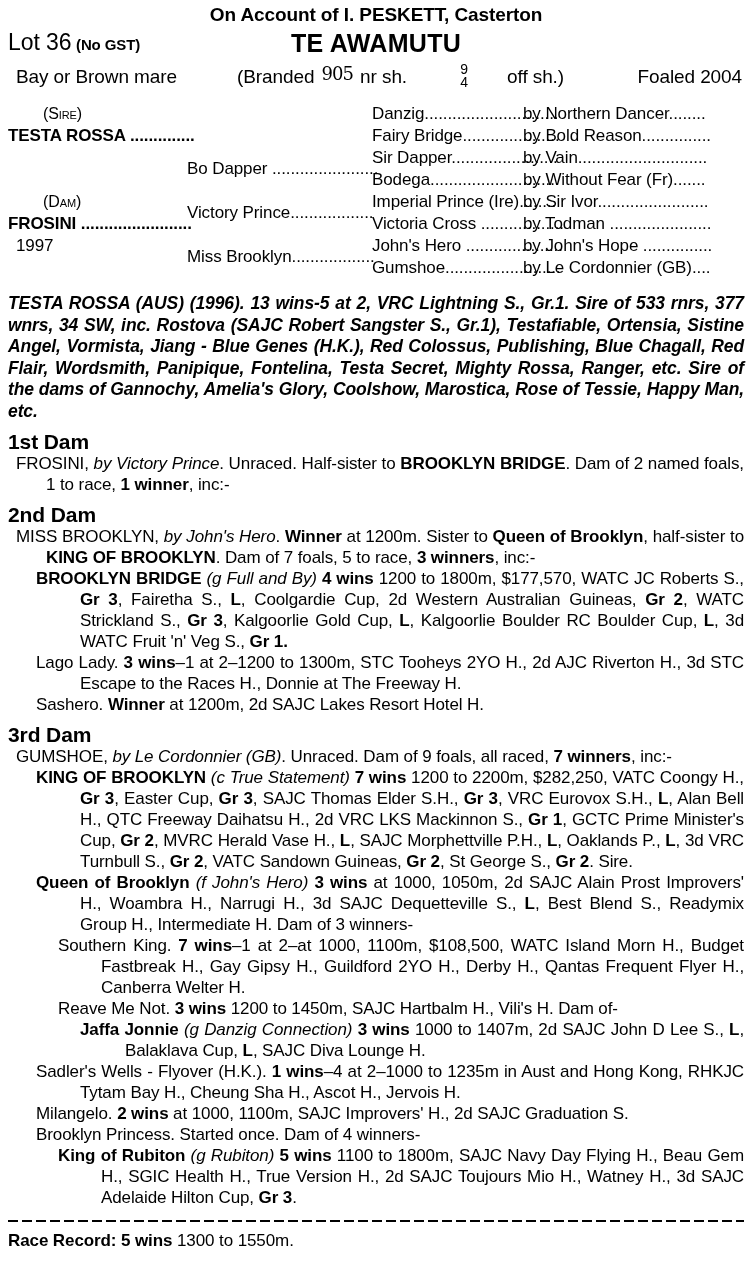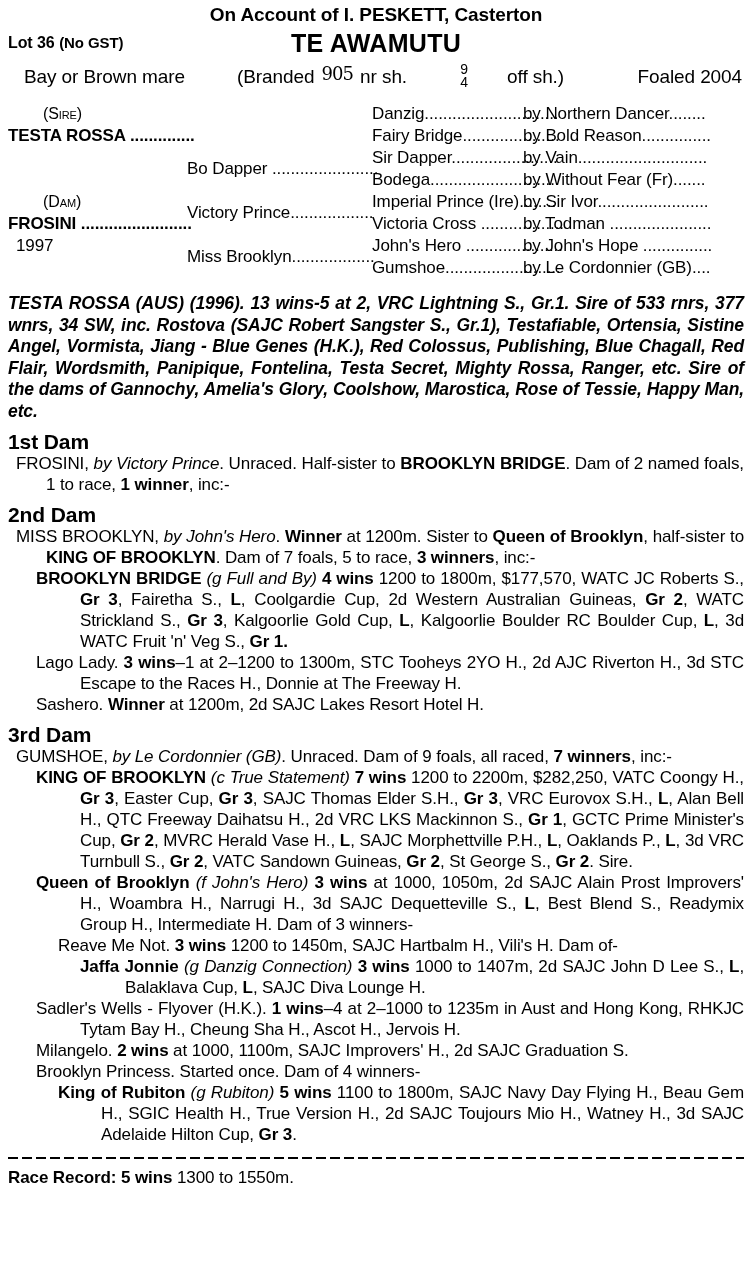--- a/index.html
+++ b/index.html
@@ -6,25 +6,25 @@
   .page {
     width:750px; min-height:1265px; box-sizing:border-box;
     padding:2px 6px 4px 8px;
     font-family:"Liberation Sans", sans-serif;
     font-size:17px; line-height:21px; letter-spacing:-0.1px;
   }
   
   .hdr-account { text-align:center; font-weight:700; font-size:19px; line-height:25px; }
   .hdr-row2 { position:relative; height:33px; }
   .lot-group { position:absolute; left:0; top:5px; white-space:nowrap; }
-  .lot-label { font-weight:700; font-size:16px; }
+  .lot-label { font-weight:400; font-size:23px; }
   .gst-label { font-weight:700; font-size:15px; }
   .horse-name { text-align:center; font-weight:700; font-size:25px; line-height:33px; letter-spacing:0.3px; }
   .hdr-row3 { position:relative; height:37px; font-size:19px; line-height:34px; }
-  .desc-left { position:absolute; left:16px; top:0;text-align:center; }
+  .desc-left { position:absolute; left:8px; top:0;text-align:center; }
   .brand-group { position:absolute; left:229px; top:0; white-space:nowrap; }
   .brand-mark { display:inline-block; font-family:"DejaVu Serif",serif; font-size:18px; letter-spacing:-1px;
                 transform:translateY(-3px); margin:0 2px; }
   .brand-frac { display:inline-flex; flex-direction:column; vertical-align:middle; text-align:center;
                 font-size:14px; line-height:13px; margin:0 4px 0 48px; transform:translateY(-2px); }
   .off-sh { margin-left:30px; }
   .foaled { position:absolute; right:2px; top:0; }
   
   .ped { position:relative; height:180px; margin-top:6px; font-size:17px; }
   .ped .cell { position:absolute; white-space:nowrap; line-height:22px; }
@@ -120,20 +120,21 @@
       <div class="para p-dam"><span class="p">FROSINI, </span><span class="i">by Victory Prince</span><span class="p">. Unraced. Half-sister to </span><span class="b">BROOKLYN BRIDGE</span><span class="p">. Dam of 2 named foals, 1 to race, </span><span class="b">1 winner</span><span class="p">, inc:-</span></div>
       <div class="dam-heading">2nd Dam</div>
       <div class="para p-dam"><span class="p">MISS BROOKLYN, </span><span class="i">by John's Hero</span><span class="p">. </span><span class="b">Winner</span><span class="p"> at 1200m. Sister to </span><span class="b">Queen of Brooklyn</span><span class="p">, half-sister to </span><span class="b">KING OF BROOKLYN</span><span class="p">. Dam of 7 foals, 5 to race, </span><span class="b">3 winners</span><span class="p">, inc:-</span></div>
       <div class="para p-f"><span class="b">BROOKLYN BRIDGE </span><span class="i">(g Full and By) </span><span class="b">4 wins</span><span class="p"> 1200 to 1800m, $177,570, WATC JC Roberts S., </span><span class="b">Gr 3</span><span class="p">, Fairetha S., </span><span class="b">L</span><span class="p">, Coolgardie Cup, 2d Western Australian Guineas, </span><span class="b">Gr 2</span><span class="p">, WATC Strickland S., </span><span class="b">Gr 3</span><span class="p">, Kalgoorlie Gold Cup, </span><span class="b">L</span><span class="p">, Kalgoorlie Boulder RC Boulder Cup, </span><span class="b">L</span><span class="p">, 3d WATC Fruit 'n' Veg S., </span><span class="b">Gr 1.</span></div>
       <div class="para p-f"><span class="p">Lago Lady. </span><span class="b">3 wins</span><span class="p">–1 at 2–1200 to 1300m, STC Tooheys 2YO H., 2d AJC Riverton H., 3d STC Escape to the Races H., Donnie at The Freeway H.</span></div>
       <div class="para p-f"><span class="p">Sashero. </span><span class="b">Winner</span><span class="p"> at 1200m, 2d SAJC Lakes Resort Hotel H.</span></div>
       <div class="dam-heading">3rd Dam</div>
       <div class="para p-dam"><span class="p">GUMSHOE, </span><span class="i">by Le Cordonnier (GB)</span><span class="p">. Unraced. Dam of 9 foals, all raced, </span><span class="b">7 winners</span><span class="p">, inc:-</span></div>
       <div class="para p-f"><span class="b">KING OF BROOKLYN </span><span class="i">(c True Statement) </span><span class="b">7 wins</span><span class="p"> 1200 to 2200m, $282,250, VATC Coongy H., </span><span class="b">Gr 3</span><span class="p">, Easter Cup, </span><span class="b">Gr 3</span><span class="p">, SAJC Thomas Elder S.H., </span><span class="b">Gr 3</span><span class="p">, VRC Eurovox S.H., </span><span class="b">L</span><span class="p">, Alan Bell H., QTC Freeway Daihatsu H., 2d VRC LKS Mackinnon S., </span><span class="b">Gr 1</span><span class="p">, GCTC Prime Minister's Cup, </span><span class="b">Gr 2</span><span class="p">, MVRC Herald Vase H., </span><span class="b">L</span><span class="p">, SAJC Morphettville P.H., </span><span class="b">L</span><span class="p">, Oaklands P., </span><span class="b">L</span><span class="p">, 3d VRC Turnbull S., </span><span class="b">Gr 2</span><span class="p">, VATC Sandown Guineas, </span><span class="b">Gr 2</span><span class="p">, St George S., </span><span class="b">Gr 2</span><span class="p">. Sire.</span></div>
       <div class="para p-f"><span class="b">Queen of Brooklyn </span><span class="i">(f John's Hero) </span><span class="b">3 wins</span><span class="p"> at 1000, 1050m, 2d SAJC Alain Prost Improvers' H., Woambra H., Narrugi H., 3d SAJC Dequetteville S., </span><span class="b">L</span><span class="p">, Best Blend S., Readymix Group H., Intermediate H. Dam of 3 winners-</span></div>
+      <div class="para p-g"><span class="p">Southern King. </span><span class="b">7 wins</span><span class="p">–1 at 2–at 1000, 1100m, $108,500, WATC Island Morn H., Budget Fastbreak H., Gay Gipsy H., Guildford 2YO H., Derby H., Qantas Frequent Flyer H., Canberra Welter H.</span></div>
       <div class="para p-g"><span class="p">Reave Me Not. </span><span class="b">3 wins</span><span class="p"> 1200 to 1450m, SAJC Hartbalm H., Vili's H. Dam of-</span></div>
       <div class="para p-gg"><span class="b">Jaffa Jonnie </span><span class="i">(g Danzig Connection) </span><span class="b">3 wins</span><span class="p"> 1000 to 1407m, 2d SAJC John D Lee S., </span><span class="b">L</span><span class="p">, Balaklava Cup, </span><span class="b">L</span><span class="p">, SAJC Diva Lounge H.</span></div>
       <div class="para p-f"><span class="p">Sadler's Wells - Flyover (H.K.). </span><span class="b">1 wins</span><span class="p">–4 at 2–1000 to 1235m in Aust and Hong Kong, RHKJC Tytam Bay H., Cheung Sha H., Ascot H., Jervois H.</span></div>
       <div class="para p-f"><span class="p">Milangelo. </span><span class="b">2 wins</span><span class="p"> at 1000, 1100m, SAJC Improvers' H., 2d SAJC Graduation S.</span></div>
       <div class="para p-f"><span class="p">Brooklyn Princess. Started once. Dam of 4 winners-</span></div>
       <div class="para p-g"><span class="b">King of Rubiton </span><span class="i">(g Rubiton) </span><span class="b">5 wins</span><span class="p"> 1100 to 1800m, SAJC Navy Day Flying H., Beau Gem H., SGIC Health H., True Version H., 2d SAJC Toujours Mio H., Watney H., 3d SAJC Adelaide Hilton Cup, </span><span class="b">Gr 3</span><span class="p">.</span></div>
     </div>
 
   <div class="footer-sep"></div>
   <div class="race-record"><span class="b">Race Record: 5 wins</span><span class="p"> 1300 to 1550m.</span></div>

